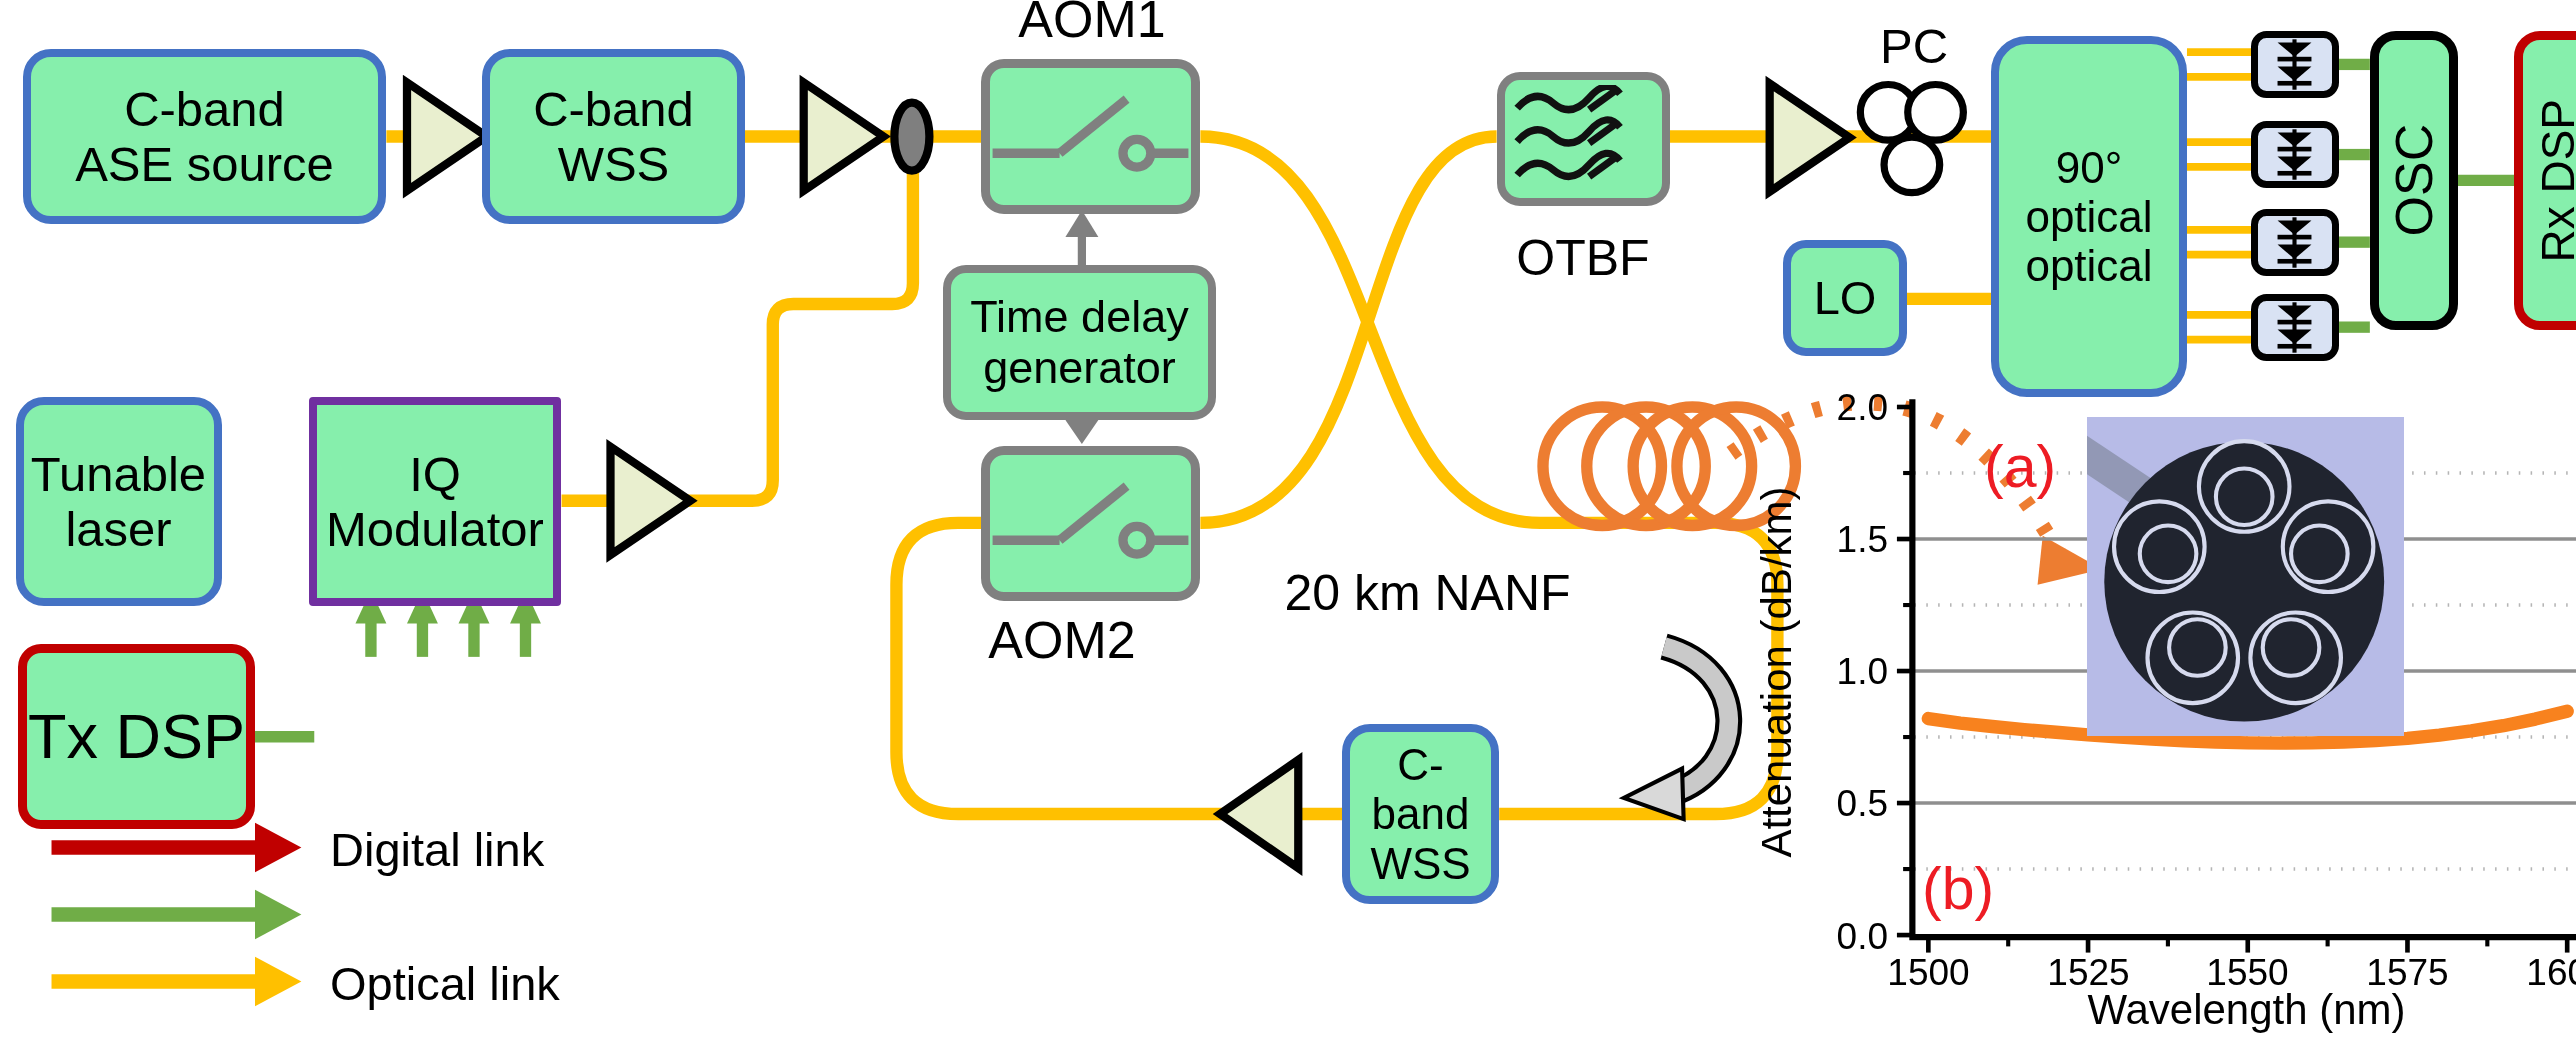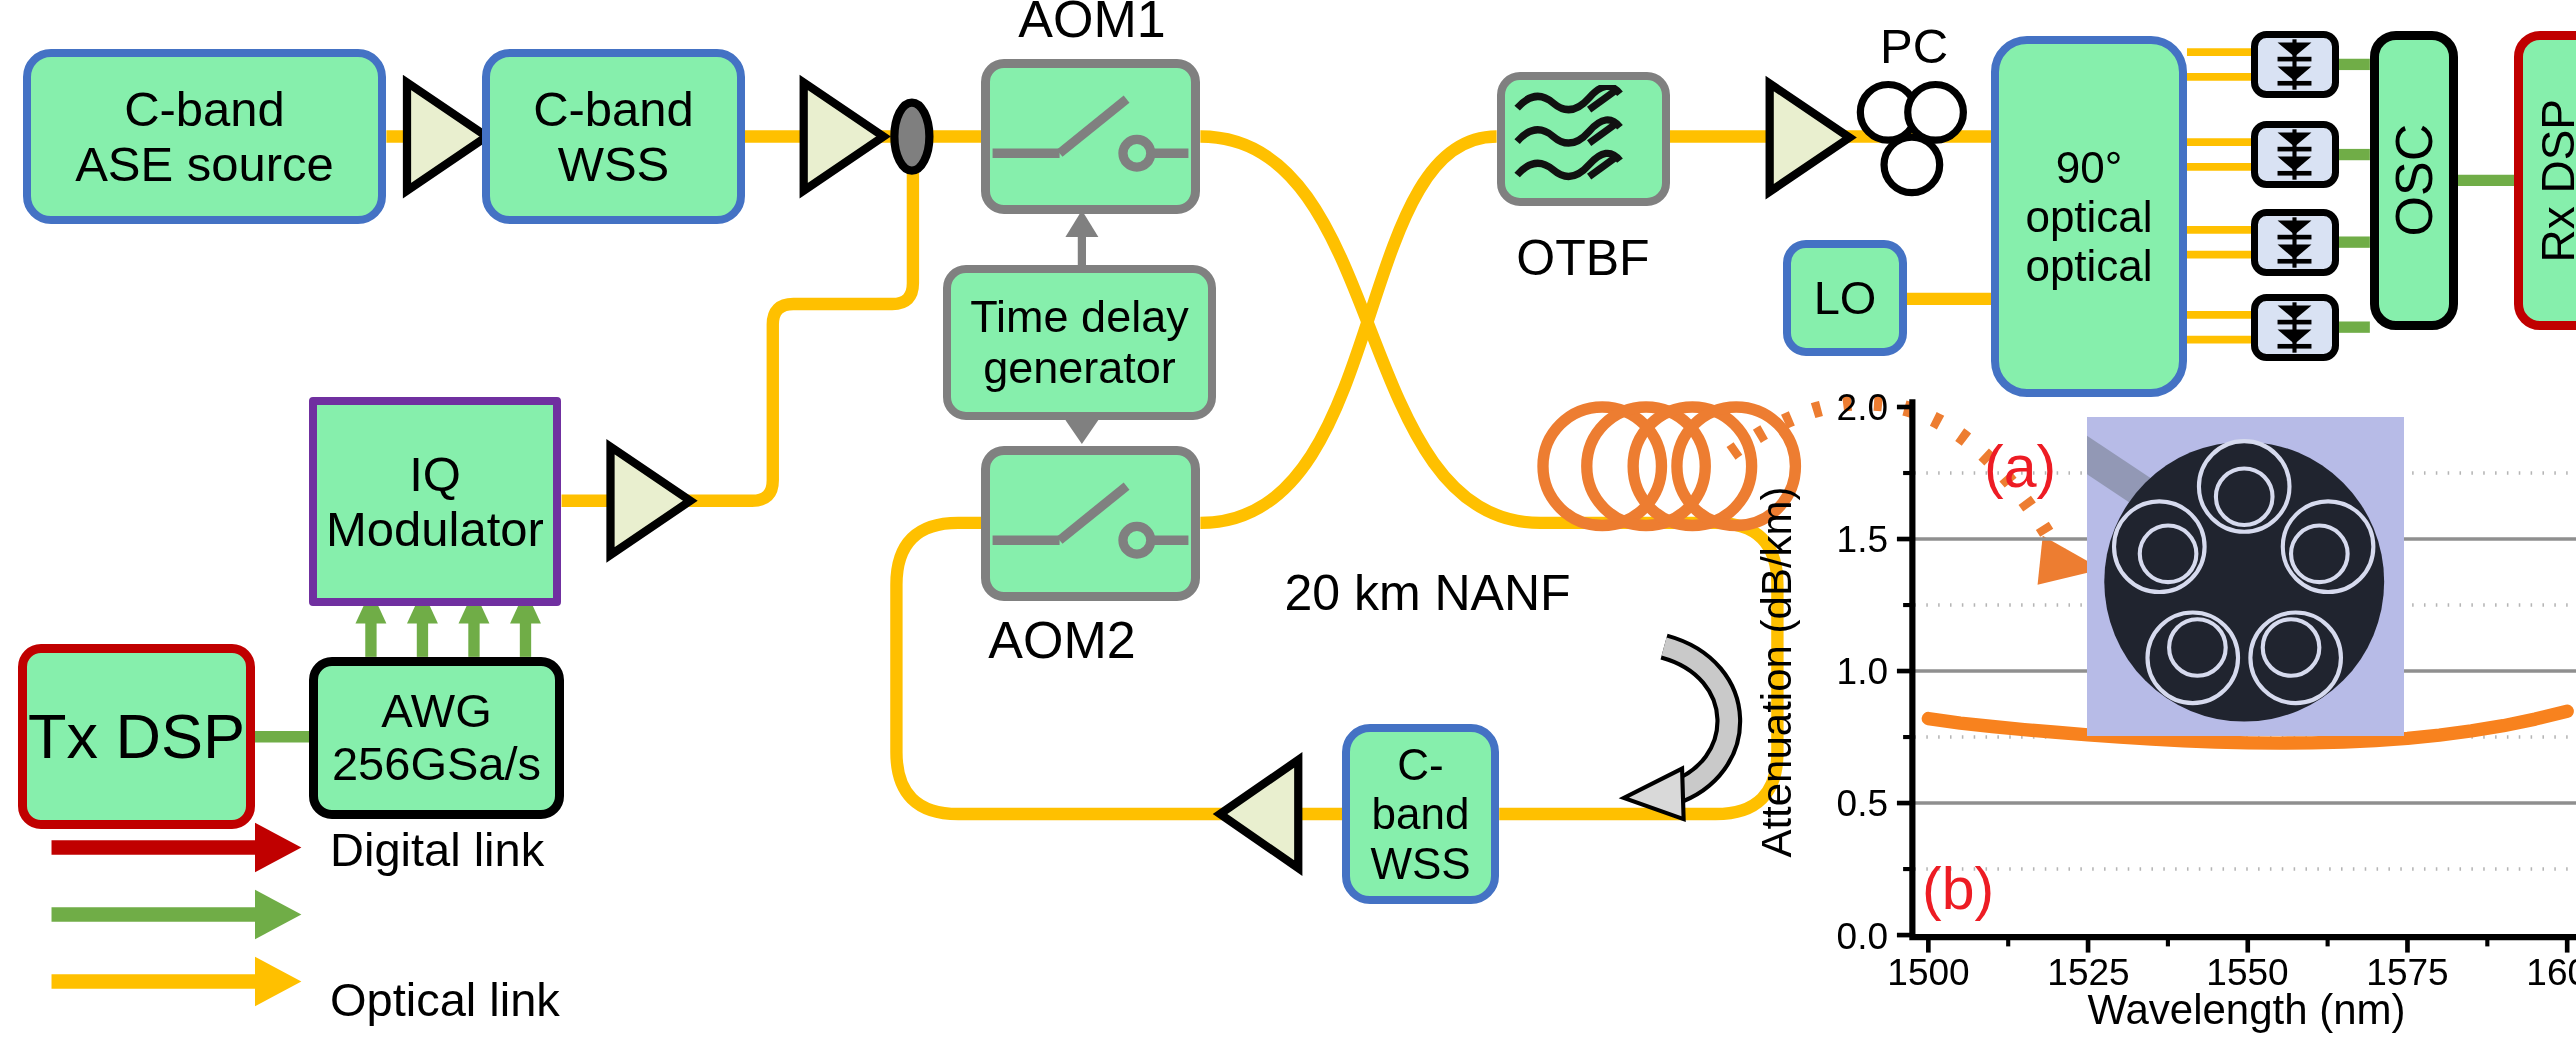--- a/index.html
+++ b/index.html
@@ -252,34 +252,34 @@
         <path d="M 5 165 H 135"></path>
           <path d="M 135 165 L 265 60"></path>
         <circle cx="285" cy="165" r="27"></circle>
           <path d="M 312 165 H 385"></path>
       </g>
     </svg>
   </div>
 
   <div class="lbl" style="left:951px;top:613px;width:222px;font-size:52px;">AOM2</div>
 
+  <div class="box blue" style="left:15.5px;top:397px;width:206px;height:209px;font-size:49px;">
+    <span>Tunable</span>
+    <span>laser</span>
+  </div>
 
   <div class="box purple" style="left:309px;top:397px;width:252px;height:209px;font-size:49px;">
     <span>IQ</span>
     <span>Modulator</span>
   </div>
 
   <div class="box red" style="left:18px;top:644px;width:237px;height:185px;font-size:63px;">
     <span>Tx DSP</span>
   </div>
 
-  <div class="box black" style="left:309px;top:657px;width:255px;height:162px;font-size:47px;">
-    <span>AWG</span>
-    <span>256GSa/s</span>
-  </div>
 
   <div class="box gray" style="left:1497px;top:72px;width:173px;height:134px;">
     <svg width="144" height="108" viewBox="0 0 280 210">
       <g stroke="#111" stroke-width="14" fill="none">
         <path d="M 10 45 q 35 -40 70 -10 t 70 -10 t 60 -8"></path>
           <path d="M 150 48 l 55 -40"></path>
         <path d="M 10 110 q 35 -40 70 -10 t 70 -10 t 60 -8"></path>
           <path d="M 150 113 l 55 -40"></path>
         <path d="M 10 175 q 35 -40 70 -10 t 70 -10 t 60 -8"></path>
           <path d="M 150 178 l 55 -40"></path>
@@ -378,21 +378,21 @@
       <div class="ctick" style="left: 2356px; top: 952px; width: 103px;">1575</div>
       <div class="ctick" style="left: 2516px; top: 952px; width: 103px;">1600</div>
       <div class="cytick" style="left: 1798px; top: 916px; width: 90px;">0.0</div>
       <div class="cytick" style="left: 1798px; top: 783px; width: 90px;">0.5</div>
       <div class="cytick" style="left: 1798px; top: 651px; width: 90px;">1.0</div>
       <div class="cytick" style="left: 1798px; top: 519px; width: 90px;">1.5</div>
       <div class="cytick" style="left: 1798px; top: 387px; width: 90px;">2.0</div>
     </div>
 
   <div class="legend-label" style="left:330px;top:822px;">Digital link</div>
-  <div class="legend-label" style="left:330px;top:956px;margin-top:16px;">Optical link</div>
+  <div class="legend-label" style="left:330px;top:956px;">Optical link</div>
 
   <div class="box blue" style="left:1342px;top:724px;width:157px;height:180px;font-size:44px;">
     <span>C-band</span>
     <span>WSS</span>
   </div>
 
 </div>
 
 
 </body></html>

